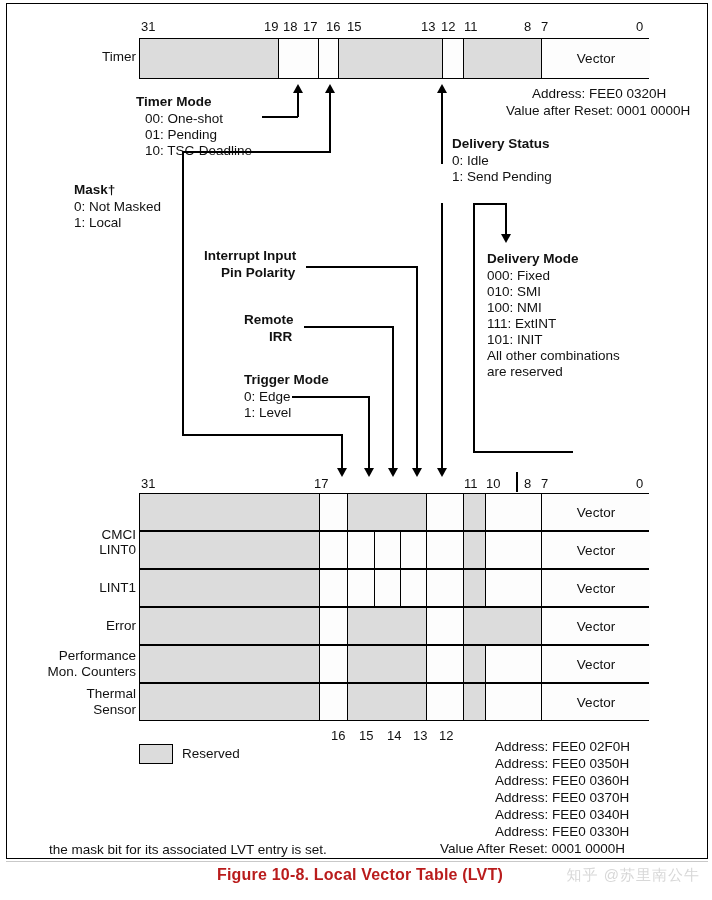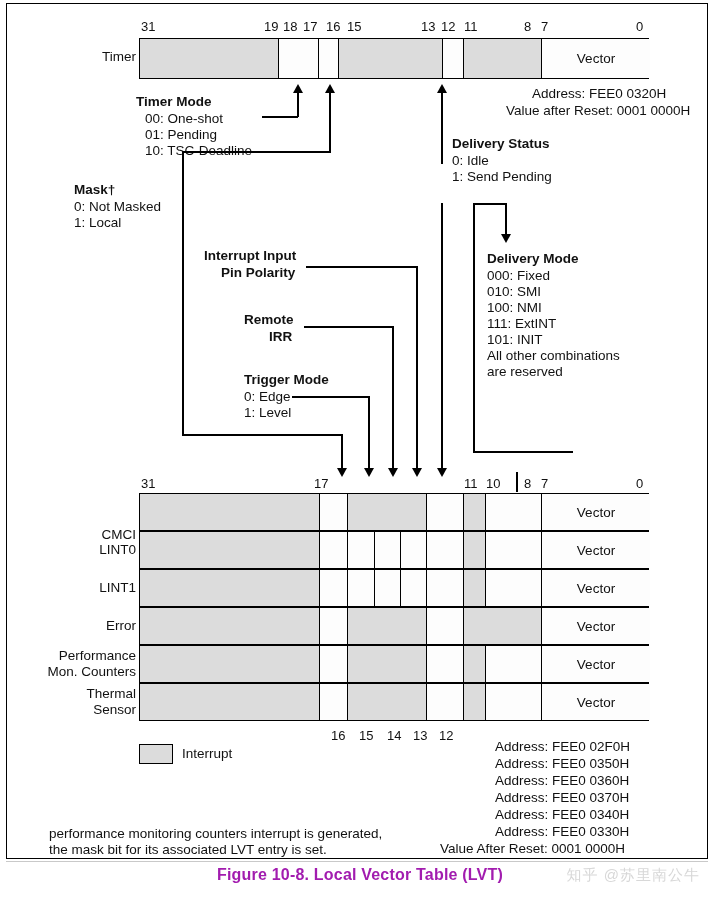--- a/index.html
+++ b/index.html
@@ -23,21 +23,21 @@
   
   .ln{position:absolute;background:#000;}
   .hline{height:1.6px;}
   .vline{width:1.6px;}
 
   .arrow-up{position:absolute;width:0;height:0;border-left:5px solid transparent;border-right:5px solid transparent;border-bottom:9px solid #000;}
   .arrow-dn{position:absolute;width:0;height:0;border-left:5px solid transparent;border-right:5px solid transparent;border-top:9px solid #000;}
 
   .legendbox{position:absolute;width:34px;height:20px;background:#dcdcdc;border:1.4px solid #000;box-sizing:border-box;}
 
-  .caption{position:absolute;left:8px;right:0;top:866px;text-align:center;font-size:16px;font-weight:bold;color:#a21caf;letter-spacing:.2px;}
+  .caption{position:absolute;left:8px;right:0;top:866px;text-align:center;font-size:16px;font-weight:bold;color:#b91c1c;letter-spacing:.2px;}
   .watermark{position:absolute;right:12px;top:866px;font-size:15px;color:#d8d8d8;letter-spacing:1px;}
   .sep{position:absolute;left:6px;top:861px;width:702px;height:1px;background:#c9c9c9;}
 </style>
 </head>
 <body>
 
 <div id="root">
   <div class="frame"></div>
 
   <div class="rowlabel" style="left:40px;top:49px;width:96px;">Timer</div>
@@ -216,29 +216,28 @@
     <div class="cell wht vec last" style="left:402px;width:108px;">Vector</div>
   </div>
 
   <div class="bitnum" style="left:331px;top:729px;">16</div>
   <div class="bitnum" style="left:359px;top:729px;">15</div>
   <div class="bitnum" style="left:387px;top:729px;">14</div>
   <div class="bitnum" style="left:413px;top:729px;">13</div>
   <div class="bitnum" style="left:439px;top:729px;">12</div>
 
   <div class="legendbox" style="left:139px;top:744px;"></div>
-  <div class="txt" style="left:182px;top:746px;">Interrupt</div>
+  <div class="txt" style="left:182px;top:746px;">Reserved</div>
 
   <div class="txt" style="left:495px;top:739px;">Address: FEE0 02F0H</div>
   <div class="txt" style="left:495px;top:756px;">Address: FEE0 0350H</div>
   <div class="txt" style="left:495px;top:773px;">Address: FEE0 0360H</div>
   <div class="txt" style="left:495px;top:790px;">Address: FEE0 0370H</div>
   <div class="txt" style="left:495px;top:807px;">Address: FEE0 0340H</div>
   <div class="txt" style="left:495px;top:824px;">Address: FEE0 0330H</div>
   <div class="txt" style="left:440px;top:841px;">Value After Reset: 0001 0000H</div>
 
-  <div class="txt" style="left:49px;top:826px;">performance monitoring counters interrupt is generated,</div>
   <div class="txt" style="left:49px;top:842px;">the mask bit for its associated LVT entry is set.</div>
 
   <div class="sep"></div>
   <div class="caption">Figure 10-8.  Local Vector Table (LVT)</div>
   <div class="watermark">知乎 @苏里南公牛</div>
 </div>
 
 </body></html>

